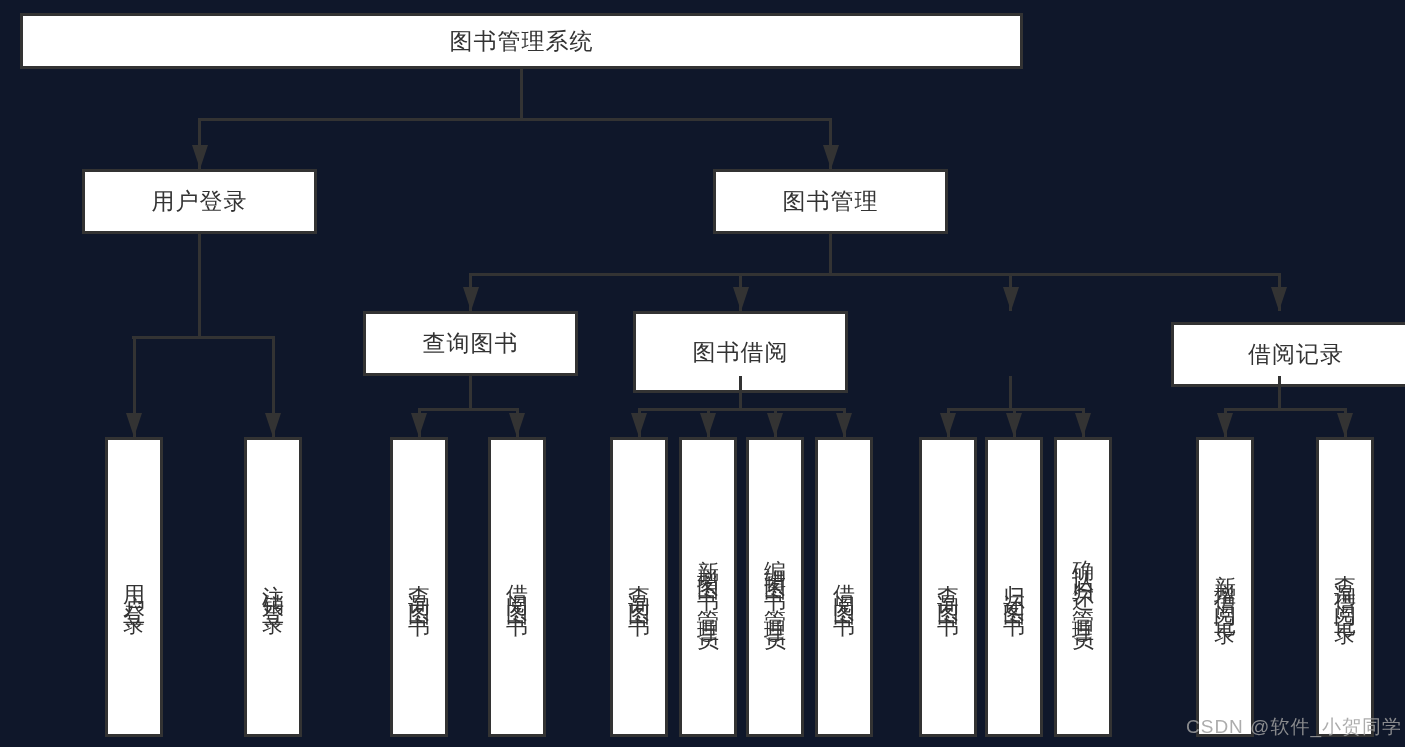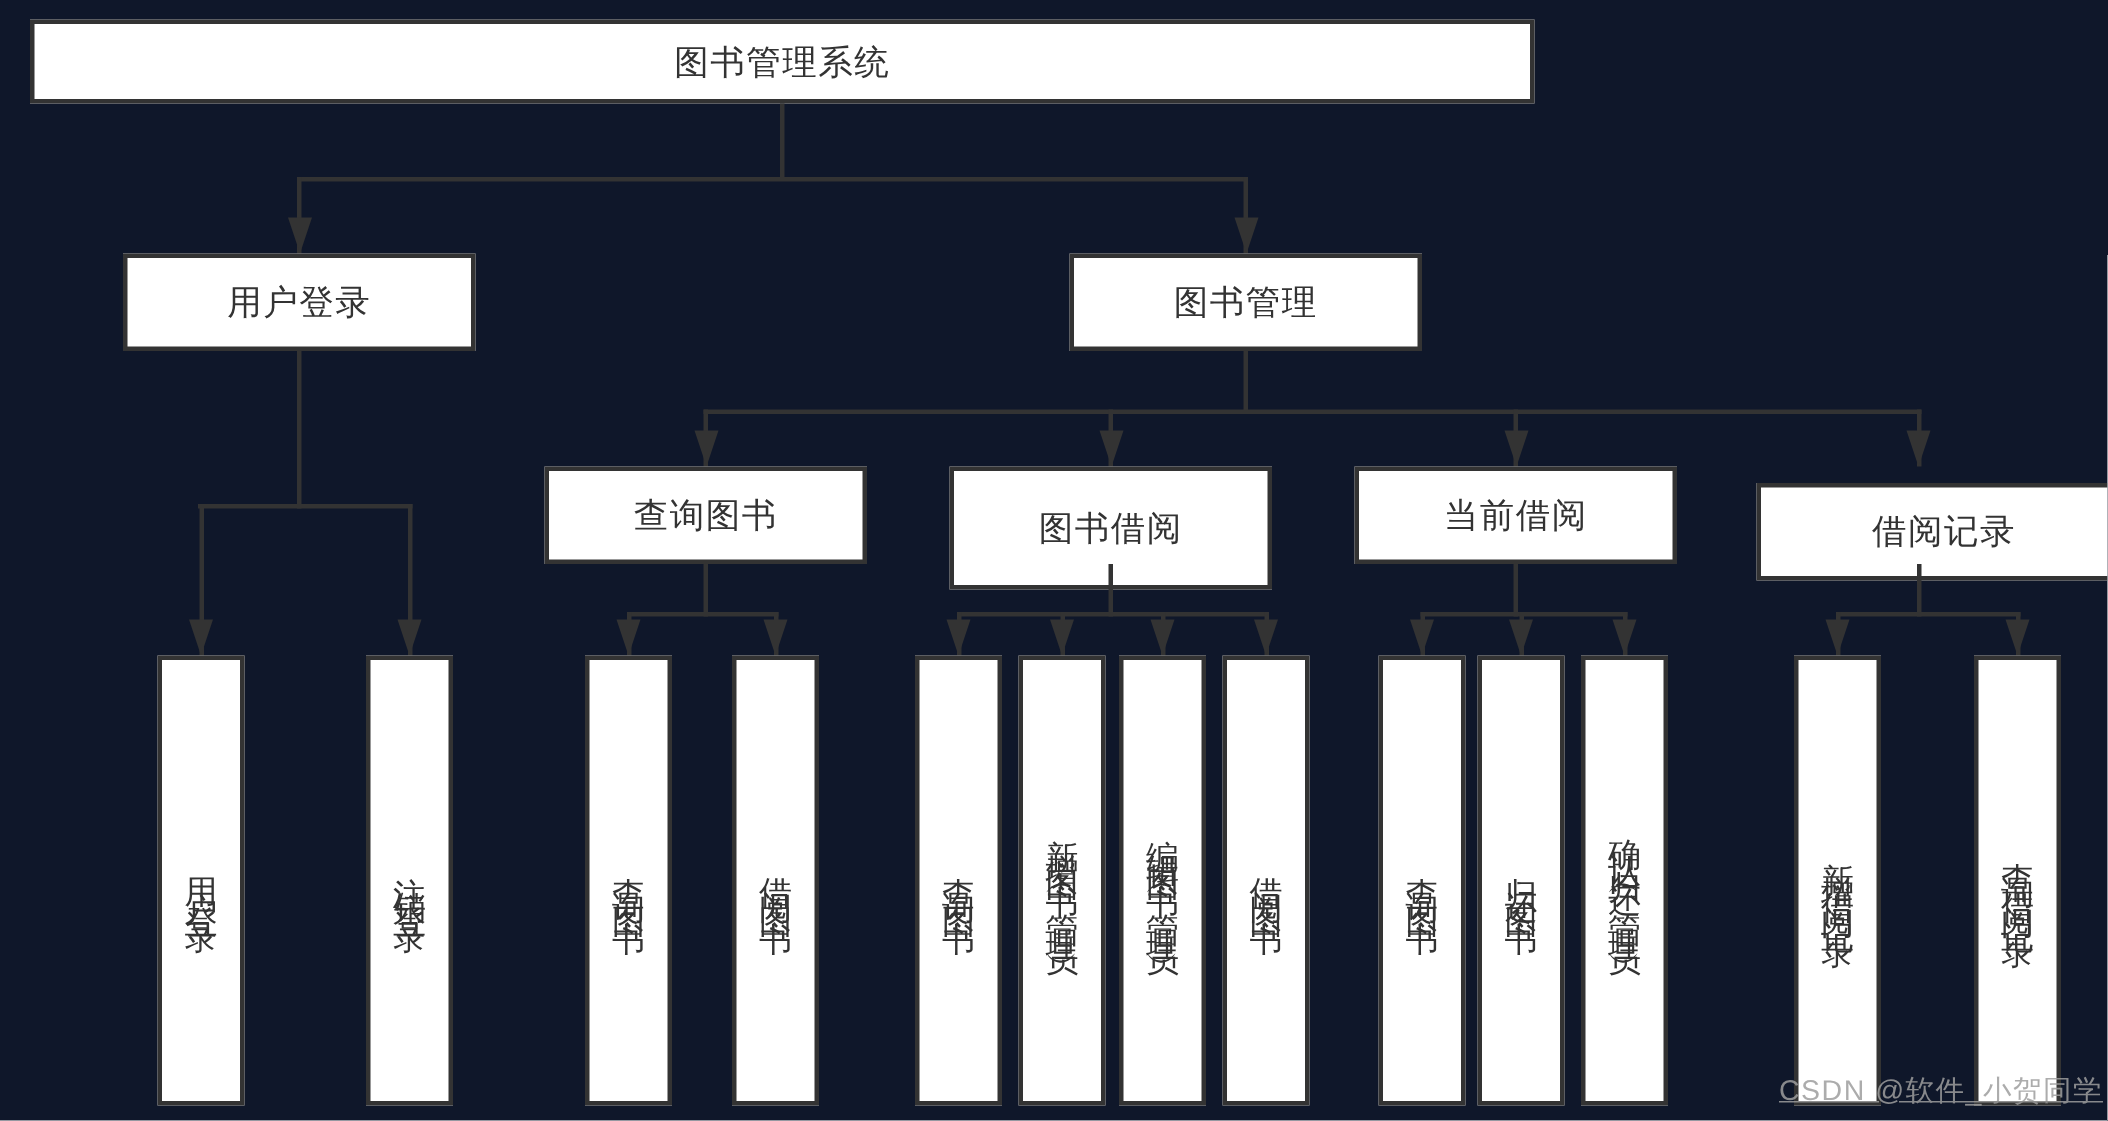--- a/index.html
+++ b/index.html
@@ -21,21 +21,21 @@
   .vline{position:absolute;width:3px;background:var(--line);}
   .hline{position:absolute;height:3px;background:var(--line);}
   .arrow{position:absolute;width:3px;background:var(--line);}
   .arrow::after{
     content:"";position:absolute;bottom:0;left:50%;transform:translateX(-50%);
     width:0;height:0;border-left:8px solid transparent;border-right:8px solid transparent;
     border-top:24px solid var(--line);
   }
   .watermark{
     position:absolute;left:1186px;top:714px;font-size:19px;letter-spacing:1px;
-    color:var(--wm);opacity:.85;white-space:nowrap;text-decoration:underline;
+    color:var(--wm);opacity:.85;white-space:nowrap;
   }
 </style>
 </head>
 <body>
 
 <div class="canvas">
 
   <div class="box" style="left:20px;top:13px;width:1003px;height:56px">图书管理系统</div>
 
   <div class="vline" style="left:520px;top:69px;height:49px"></div>
@@ -53,21 +53,20 @@
 
   <div class="vline" style="left:829px;top:234px;height:42px"></div>
   <div class="hline" style="left:469px;top:273px;width:812px"></div>
   <div class="arrow" style="left:469px;top:273px;height:38px"></div>
   <div class="arrow" style="left:739px;top:273px;height:38px"></div>
   <div class="arrow" style="left:1009px;top:273px;height:38px"></div>
   <div class="arrow" style="left:1277.5px;top:273px;height:38px"></div>
 
   <div class="box" style="left:363px;top:311px;width:215px;height:65px">查询图书</div>
   <div class="box" style="left:633px;top:311px;width:215px;height:82px">图书借阅</div>
-  <div class="box" style="left:903px;top:311px;width:215px;height:65px">当前借阅</div>
   <div class="box" style="left:1171px;top:322px;width:250px;height:65px">借阅记录</div>
 
   <div class="vline" style="left:469px;top:376px;height:35px"></div>
   <div class="hline" style="left:417.5px;top:408px;width:101px"></div>
   <div class="arrow" style="left:417.5px;top:408px;height:29px"></div>
   <div class="arrow" style="left:515.5px;top:408px;height:29px"></div>
 
   <div class="vline" style="left:739px;top:376px;height:35px"></div>
   <div class="hline" style="left:637.5px;top:408px;width:208px"></div>
   <div class="arrow" style="left:637.5px;top:408px;height:29px"></div>

